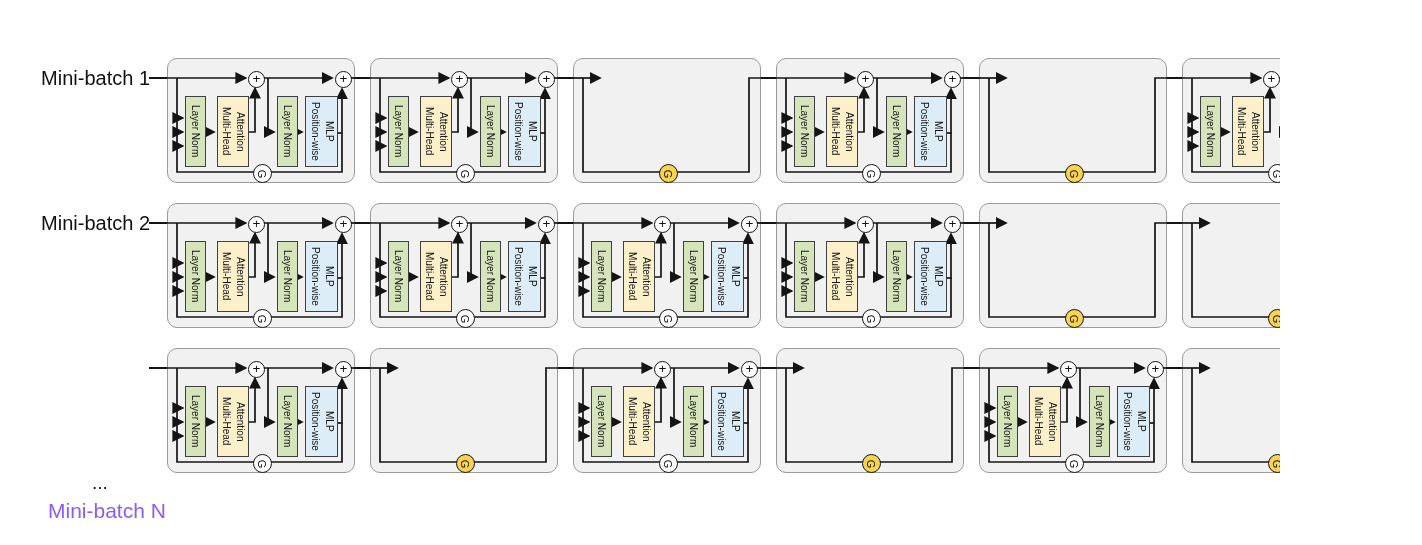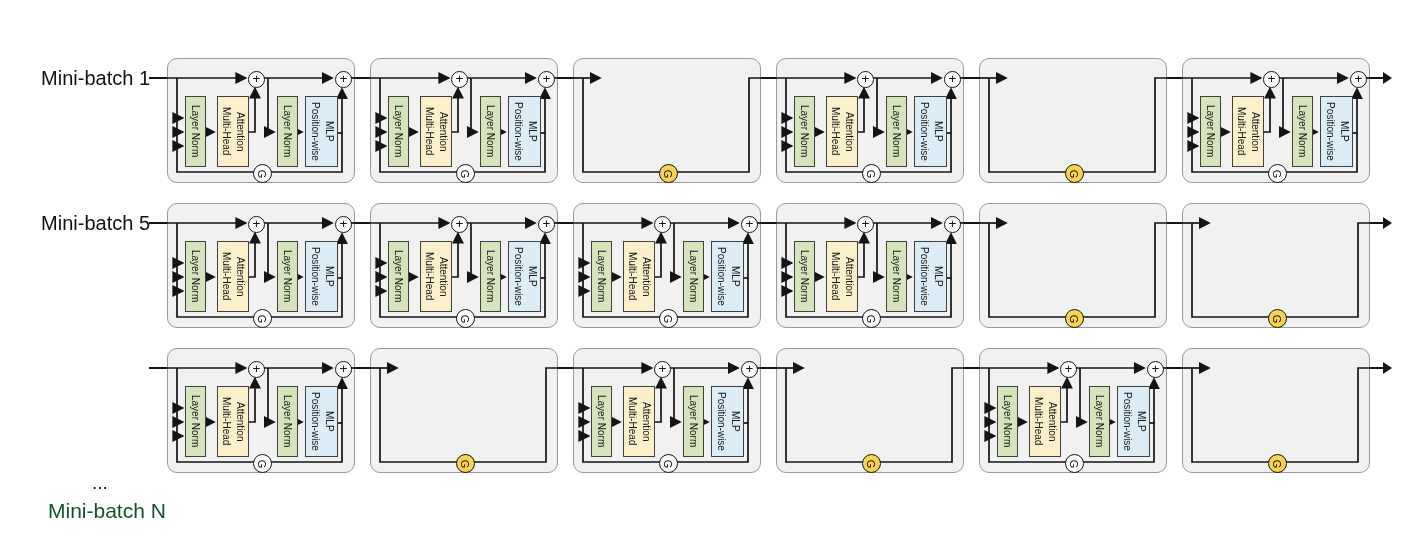--- a/index.html
+++ b/index.html
@@ -1,17 +1,17 @@
 <!DOCTYPE html>
 <html><head>
 <meta charset="utf-8">
 <style>
   html,body{margin:0;padding:0;background:#ffffff;}
   #canvas{
-    position:relative;width:1422px;height:545px;background:#ffffff;
+    position:relative;width:1280px;height:545px;background:#ffffff;
     font-family:"Liberation Sans",sans-serif;color:#111;overflow:hidden;
   }
   .row{position:absolute;left:0;width:1422px;height:125px;}
   .row-label{
     position:absolute;left:0;top:7px;width:150px;text-align:right;
     font-size:20px;line-height:26px;color:#111;white-space:nowrap;
   }
   .in-line{position:absolute;left:149px;top:19.2px;width:18px;height:1.7px;background:#141414;}
   .blocks{position:absolute;left:167px;top:0;width:1255px;height:125px;}
   .gap-line{position:absolute;top:19.2px;width:15px;height:1.7px;background:#141414;}
@@ -43,21 +43,21 @@
     background:#ffffff;border:1.5px solid #141414;
     display:flex;align-items:center;justify-content:center;
   }
   .plus{width:17px;height:17px;top:11.5px;font-size:13.5px;line-height:13px;padding-bottom:1px;}
   .plus1{left:80px;}
   .plus2{left:167px;}
   .gate{width:19px;height:19px;left:85px;top:105px;font-size:11px;}
   .gate span{display:block;transform:rotate(90deg);}
   .gate-closed{background:#f8d34f;}
   .dots{position:absolute;left:92px;top:472px;font-size:19px;color:#111;}
-  .batch-n{position:absolute;left:48px;top:499px;font-size:21px;color:#14532d;white-space:nowrap;}
+  .batch-n{position:absolute;left:48px;top:499px;font-size:21px;color:#8b5cf6;white-space:nowrap;}
 </style>
 </head>
 <body>
 
 <svg width="0" height="0" style="position:absolute">
   <defs>
     <marker id="ah" viewBox="0 0 10 10" refX="8.5" refY="5" markerWidth="7" markerHeight="7" orient="auto-start-reverse">
       <path d="M0,0 L10,5 L0,10 z" fill="#141414"></path>
     </marker>
   </defs>
@@ -251,21 +251,21 @@
       <span>+</span>
     </div>
     <div class="node gate gate-open">
       <span>G</span>
     </div>
   </div>
       </div>
   </div>
 
   <div class="row" style="top:203px">
-    <div class="row-label">Mini-batch 5</div>
+    <div class="row-label">Mini-batch 2</div>
     <div class="in-line"></div>
     <div class="blocks">
       <div class="out-line"></div>
       <div class="out-arrow"></div>
     <div class="block" style="left: 0px;">
     <svg class="wires" width="188" height="125" viewBox="0 0 188 125">
       <g fill="none" stroke="#141414" stroke-width="1.7">
         <path d="M0,20 H78.5" marker-end="url(#ah)"></path>
         <path d="M88,20 H165" marker-end="url(#ah)"></path>
         <path d="M175,20 H189"></path>

